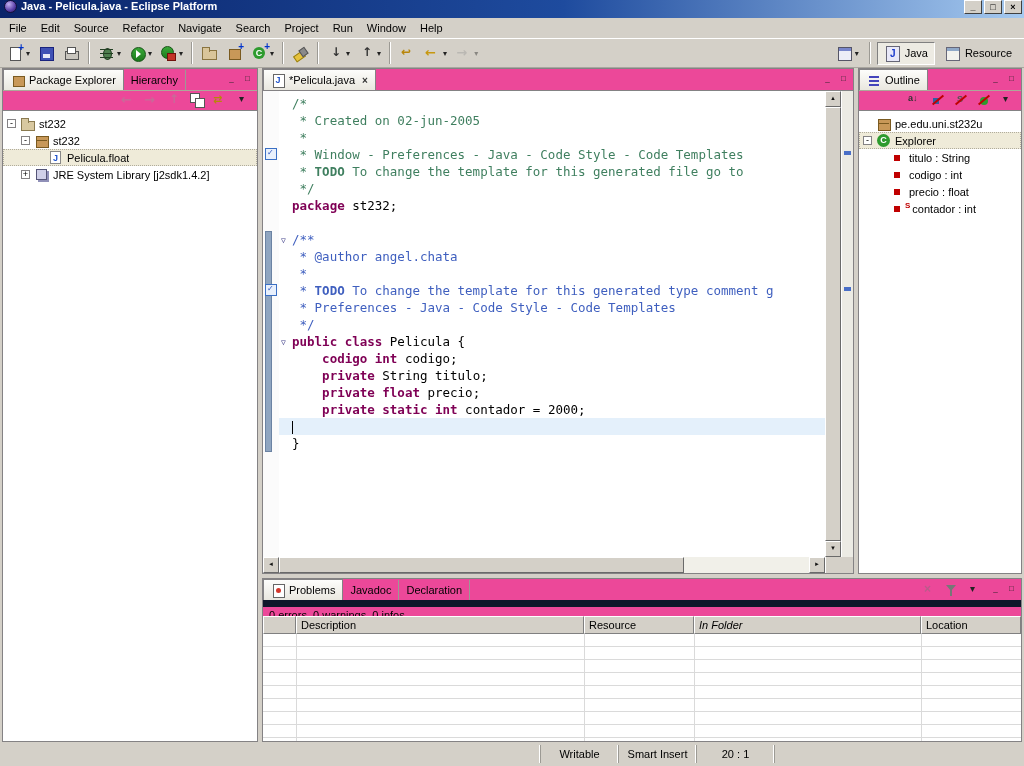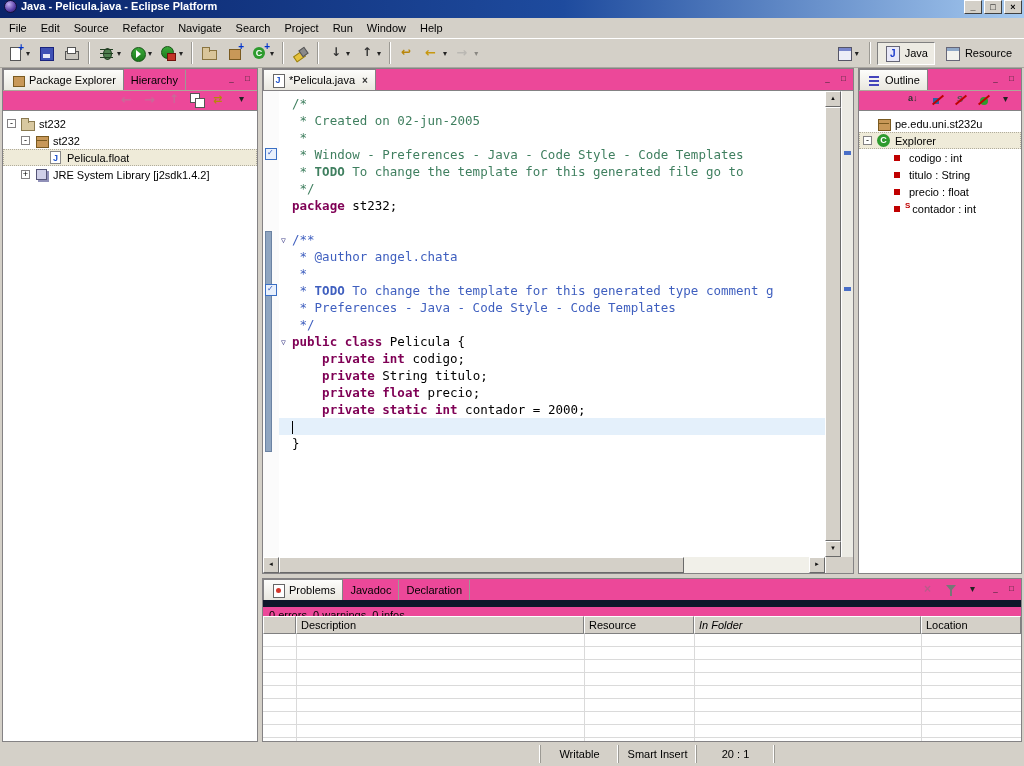--- a/index.html
+++ b/index.html
@@ -376,21 +376,21 @@
                 <div class="cl"><span class="tk-c"> */</span></div>
                 <div class="cl"><span class="tk-k">package</span><span class="tk-p"> st232;</span></div>
                 <div class="cl"></div>
                 <div class="cl"><span class="foldmark">▽</span><span class="tk-j">/**</span></div>
                 <div class="cl"><span class="tk-j"> * @author angel.chata</span></div>
                 <div class="cl"><span class="tk-j"> *</span></div>
                 <div class="cl"><span class="tk-j"> * </span><span class="tk-jt">TODO</span><span class="tk-j"> To change the template for this generated type comment g</span></div>
                 <div class="cl"><span class="tk-j"> * Preferences - Java - Code Style - Code Templates</span></div>
                 <div class="cl"><span class="tk-j"> */</span></div>
                 <div class="cl"><span class="foldmark">▽</span><span class="tk-k">public class</span><span class="tk-p"> Pelicula {</span></div>
-                <div class="cl"><span class="tk-p">    </span><span class="tk-k">private int</span><span class="tk-p"> codigo;</span></div>
+                <div class="cl"><span class="tk-p">    </span><span class="tk-k">codigo int</span><span class="tk-p"> codigo;</span></div>
                 <div class="cl"><span class="tk-p">    </span><span class="tk-k">private</span><span class="tk-p"> String titulo;</span></div>
                 <div class="cl"><span class="tk-p">    </span><span class="tk-k">private float</span><span class="tk-p"> precio;</span></div>
                 <div class="cl"><span class="tk-p">    </span><span class="tk-k">private static int</span><span class="tk-p"> contador = 2000;</span></div>
                 <div class="cl cur"><span class="caret"></span></div>
                 <div class="cl"><span class="tk-p">}</span></div>
               </div>
             <div class="ed-vscroll">
               <span class="sb-btn">▲</span>
               <span class="sb-thumb vs-thumb"></span>
               <span class="sb-btn">▼</span>
@@ -449,26 +449,26 @@
                 <span class="tlabel">pe.edu.uni.st232u</span>
               </div>
               <div class="trow sel" style="padding-left: 2px;">
                 <span class="expander">-</span>
                 <span class="ticon ti-class">C</span>
                 <span class="tlabel">Explorer</span>
               </div>
               <div class="trow" style="padding-left: 16px;">
                 <span class="expander none"></span>
                 <span class="ticon ti-field-private"></span>
-                <span class="tlabel">codigo : int</span>
+                <span class="tlabel">titulo : String</span>
               </div>
               <div class="trow" style="padding-left: 16px;">
                 <span class="expander none"></span>
                 <span class="ticon ti-field-private"></span>
-                <span class="tlabel">titulo : String</span>
+                <span class="tlabel">codigo : int</span>
               </div>
               <div class="trow" style="padding-left: 16px;">
                 <span class="expander none"></span>
                 <span class="ticon ti-field-private"></span>
                 <span class="tlabel">precio : float</span>
               </div>
               <div class="trow" style="padding-left: 16px;">
                 <span class="expander none"></span>
                 <span class="ticon ti-field-private"></span>
                 <span class="mod">S</span>

